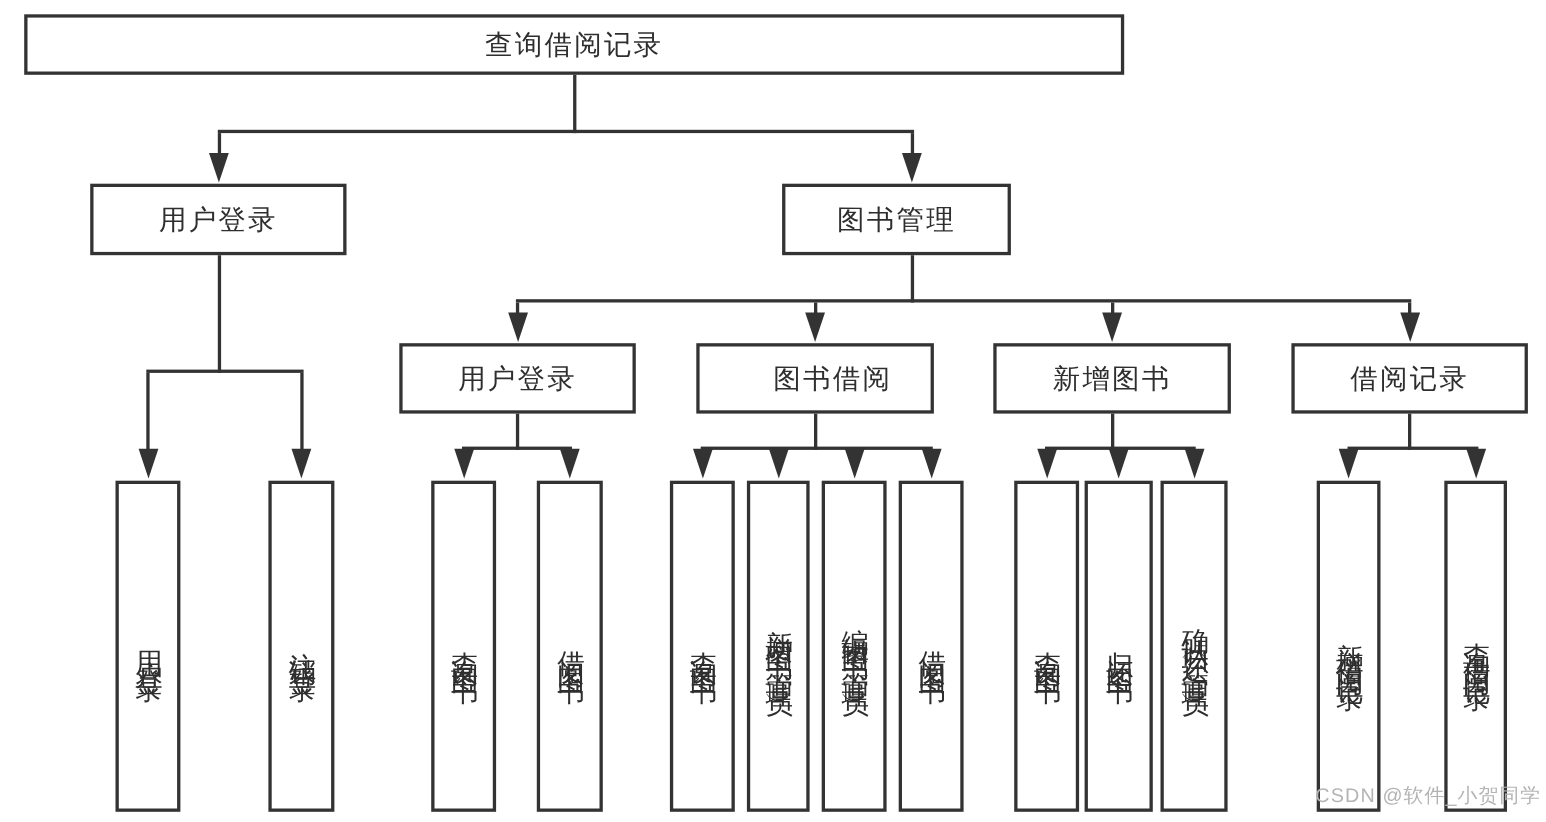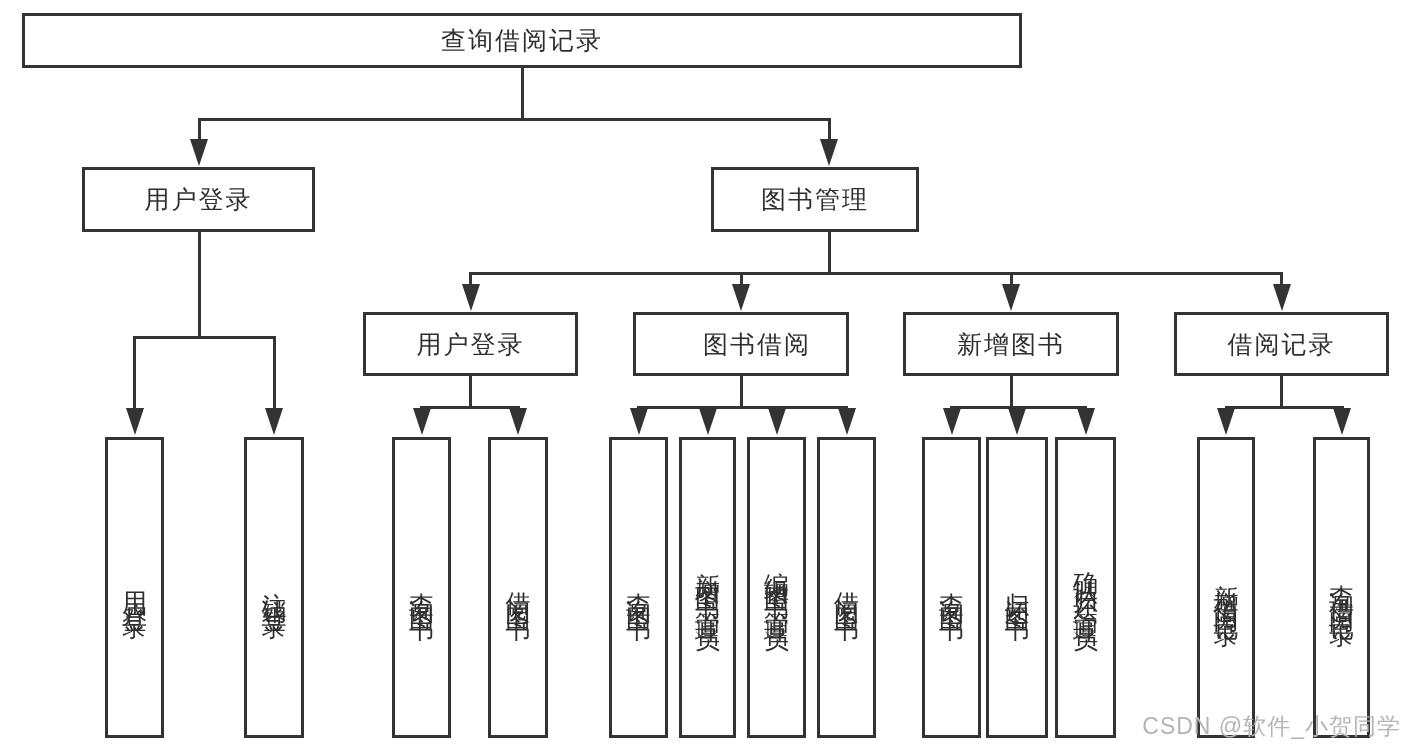--- a/index.html
+++ b/index.html
@@ -48,21 +48,21 @@
     position:absolute;
     width:0;height:0;
     border-left:9px solid transparent;
     border-right:9px solid transparent;
     border-top:27px solid var(--line);
   }
   .watermark{
     position:absolute;
     right:4px;
     top:711px;
-    font-size:23px;
+    font-size:18px;
     letter-spacing:1px;
     color:var(--watermark);
   }
 </style>
 </head>
 <body>
 
 <div class="canvas">
 
   <div class="box" style="left:22px;top:13px;width:1000px;height:55px;">查询借阅记录</div>

